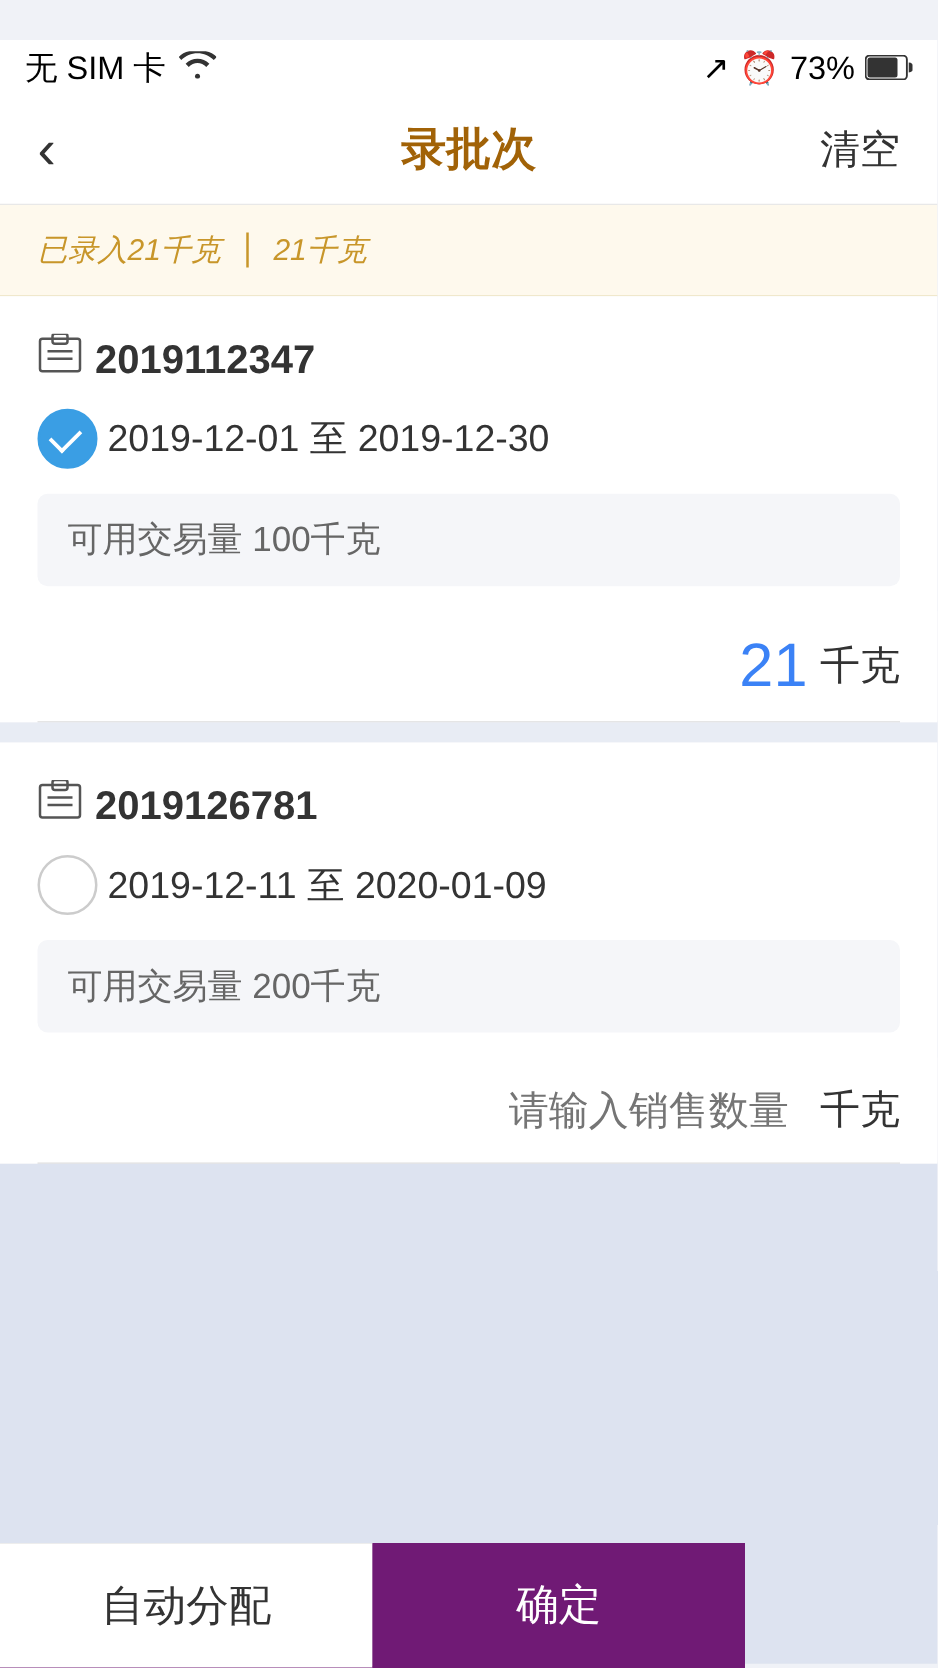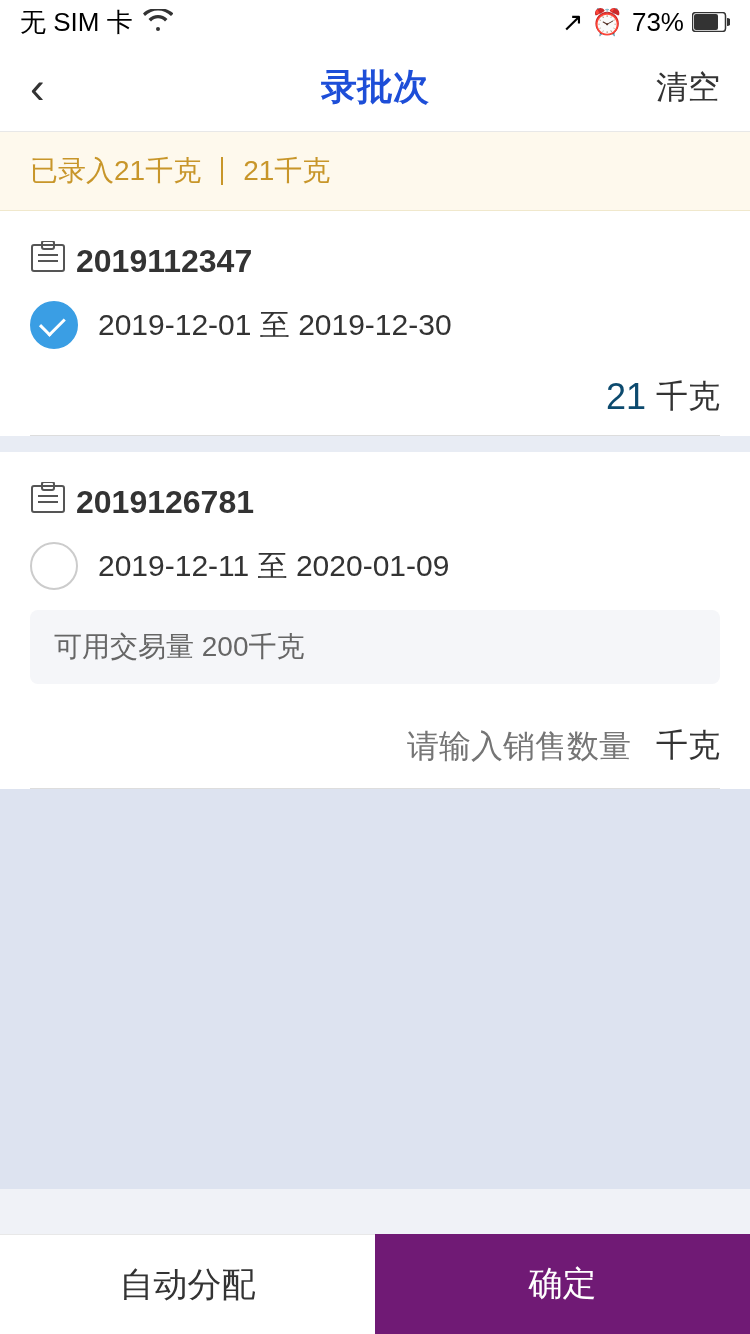--- a/index.html
+++ b/index.html
@@ -15,20 +15,21 @@
     
     .status-bar {
       height: 44px;
       background: #fff;
       display: flex;
       align-items: center;
       justify-content: space-between;
       padding: 0 20px;
       font-size: 28px;
       font-weight: 500;
+      margin-top: 32px;
     }
     .status-left {
       display: flex;
       align-items: center;
       gap: 10px;
       font-size: 26px;
     }
     .status-center {
       font-size: 30px;
       font-weight: 600;
@@ -55,44 +56,45 @@
     }
     .nav-back {
       font-size: 44px;
       color: #333;
       cursor: pointer;
       line-height: 1;
     }
     .nav-title {
       font-size: 36px;
       font-weight: 600;
-      color: #1d4ed8;
+      color: #a16207;
       position: absolute;
       left: 50%;
       transform: translateX(-50%);
     }
     .nav-action {
       font-size: 32px;
       color: #333;
       cursor: pointer;
     }
 
     
     .summary-bar {
       background: #fef9ed;
       padding: 20px 30px;
       display: flex;
       align-items: center;
       gap: 20px;
       border-bottom: 1px solid #f0e8cc;
     }
     .summary-item {
-      font-size: 28px;
+      font-size: 24px;
       color: #c8962a;
       font-weight: 500;
+      font-style: italic;
     }
     .summary-divider {
       width: 2px;
       height: 28px;
       background: #c8962a;
     }
 
     
     .batch-card {
       background: #fff;
@@ -110,21 +112,21 @@
     }
     .batch-id {
       font-size: 32px;
       font-weight: 600;
       color: #333;
     }
     .batch-row {
       display: flex;
       align-items: center;
       padding: 10px 42px 10px 30px;
-      gap: 20px;
+      gap: 8px;
     }
     .radio-circle {
       width: 48px;
       height: 48px;
       border-radius: 50%;
       border: 2px solid #ccc;
       background: #fff;
       flex-shrink: 0;
       display: flex;
       align-items: center;
@@ -161,23 +163,23 @@
     
     .amount-row {
       display: flex;
       align-items: center;
       justify-content: flex-end;
       padding: 16px 30px;
       gap: 10px;
       background: #fff;
     }
     .amount-value {
-      font-size: 36px;
+      font-size: 49px;
       font-weight: 500;
-      color: #0c4a6e;
+      color: #3b82f6;
     }
     .amount-unit {
       font-size: 32px;
       color: #333;
     }
     .amount-underline {
       height: 1px;
       background: #ddd;
       margin: 0 30px;
     }
@@ -220,21 +222,21 @@
     .gray-area {
       flex: 1;
       background: #dde3f0;
       min-height: 400px;
     }
 
     
     .bottom-bar {
       position: fixed;
       bottom: 0;
-      width: 750px;
+      width: 596px;
       height: 100px;
       display: flex;
     }
     .btn-auto {
       flex: 1;
       background: #fff;
       border: none;
       font-size: 34px;
       color: #333;
       cursor: pointer;
@@ -310,20 +312,23 @@
           <line x1="8" y1="14" x2="28" y2="14" stroke="#555" stroke-width="2"></line>
           <line x1="8" y1="20" x2="28" y2="20" stroke="#555" stroke-width="2"></line>
         </svg>
       </span>
       <span class="batch-id">2019112347</span>
     </div>
     <div class="batch-row">
       <div class="radio-circle checked"></div>
       <span class="batch-date">2019-12-01 至 2019-12-30</span>
     </div>
+    <div class="available-row">
+      <span class="available-text">可用交易量 100千克</span>
+    </div>
     <div class="amount-row">
       <span class="amount-value">21</span>
       <span class="amount-unit">千克</span>
     </div>
     <div class="amount-underline"></div>
   </div>
 
   <div class="section-divider"></div>
 
   <div class="batch-card">

